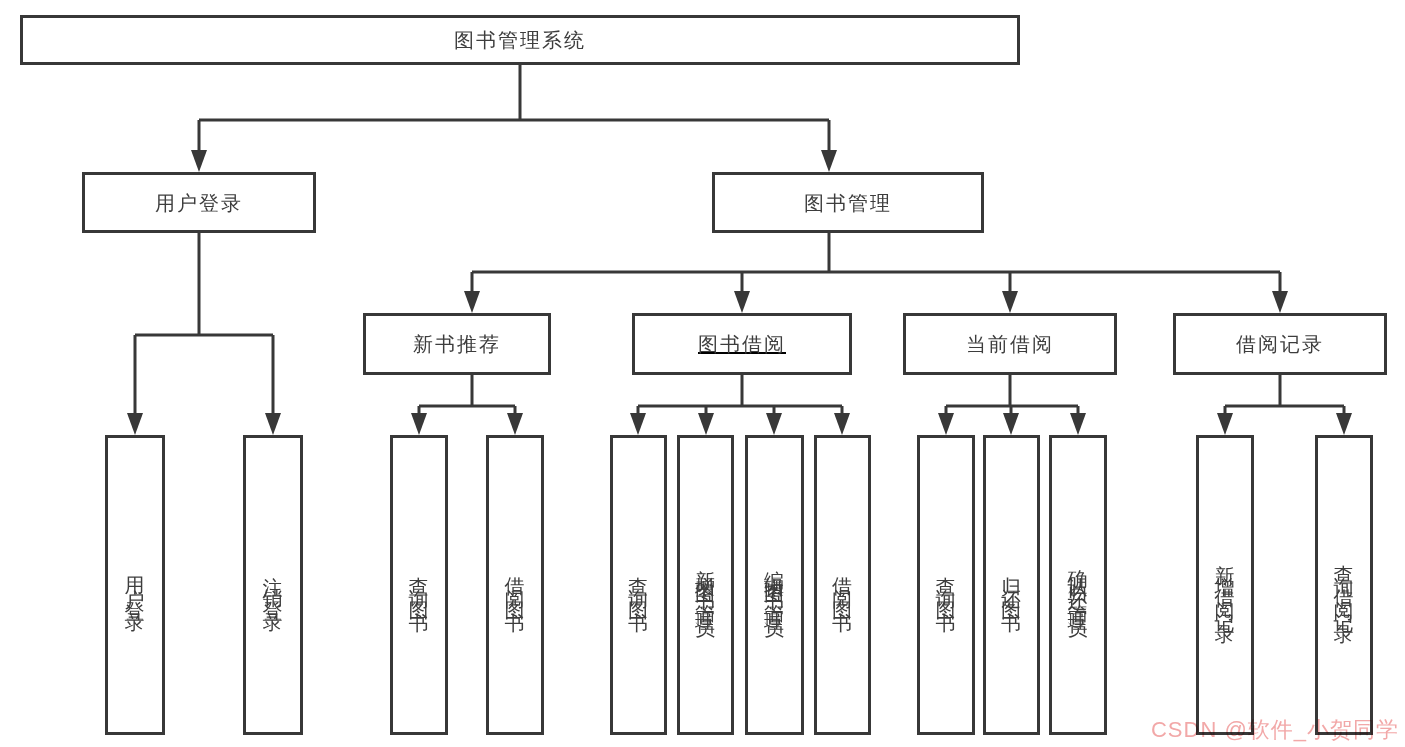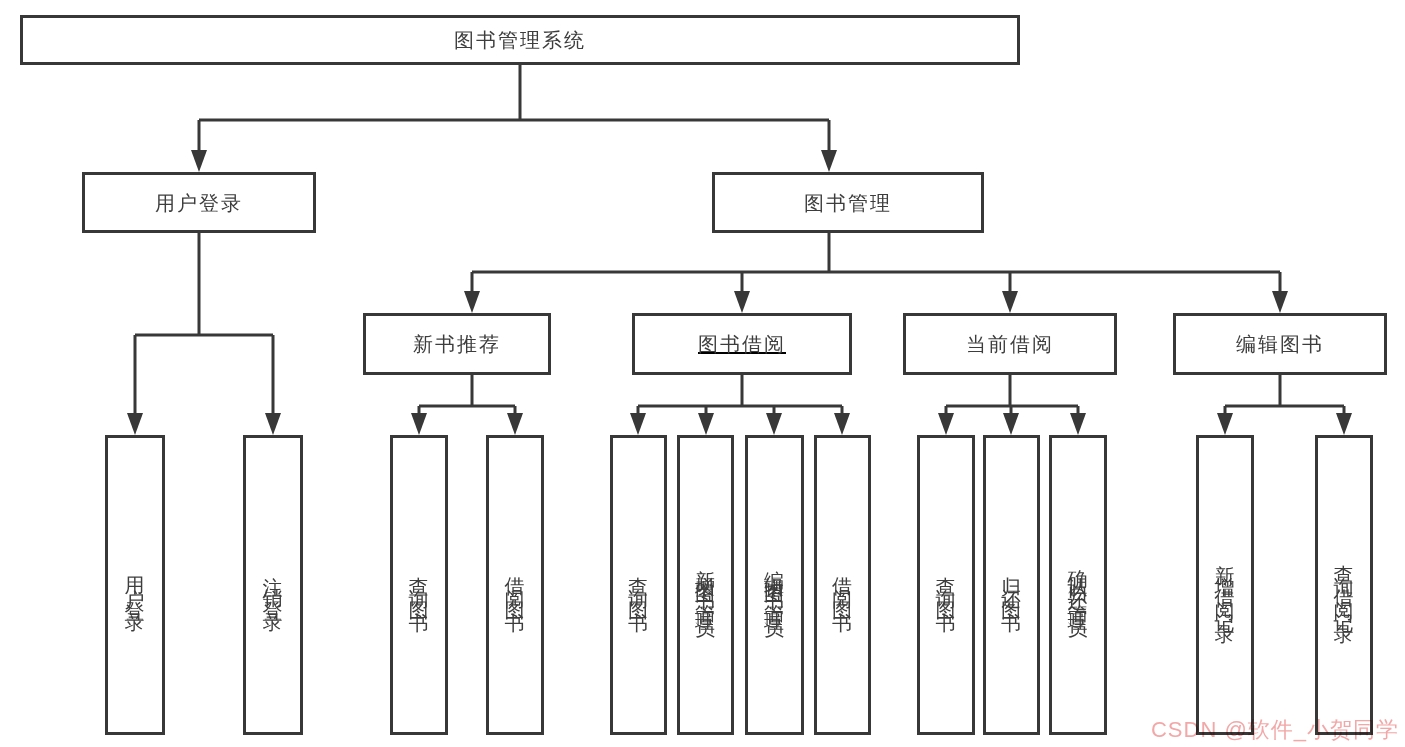--- a/index.html
+++ b/index.html
@@ -108,21 +108,21 @@
   <div class="box" style="left:363px;top:313px;width:188px;height:62px;">
     <span class="lbl">新书推荐</span>
   </div>
   <div class="box" style="left:632px;top:313px;width:220px;height:62px;text-decoration:underline;">
     <span class="lbl">图书借阅</span>
   </div>
   <div class="box" style="left:903px;top:313px;width:214px;height:62px;">
     <span class="lbl">当前借阅</span>
   </div>
   <div class="box" style="left:1173px;top:313px;width:214px;height:62px;">
-    <span class="lbl">编辑图书</span>
+    <span class="lbl">借阅记录</span>
   </div>
 
   <div class="box v" style="left:105px;top:435px;width:60px;height:300px;">
     <span class="lbl">用户登录</span>
   </div>
   <div class="box v" style="left:243px;top:435px;width:60px;height:300px;">
     <span class="lbl">注销登录</span>
   </div>
 
   <div class="box v" style="left:390px;top:435px;width:58px;height:300px;">

